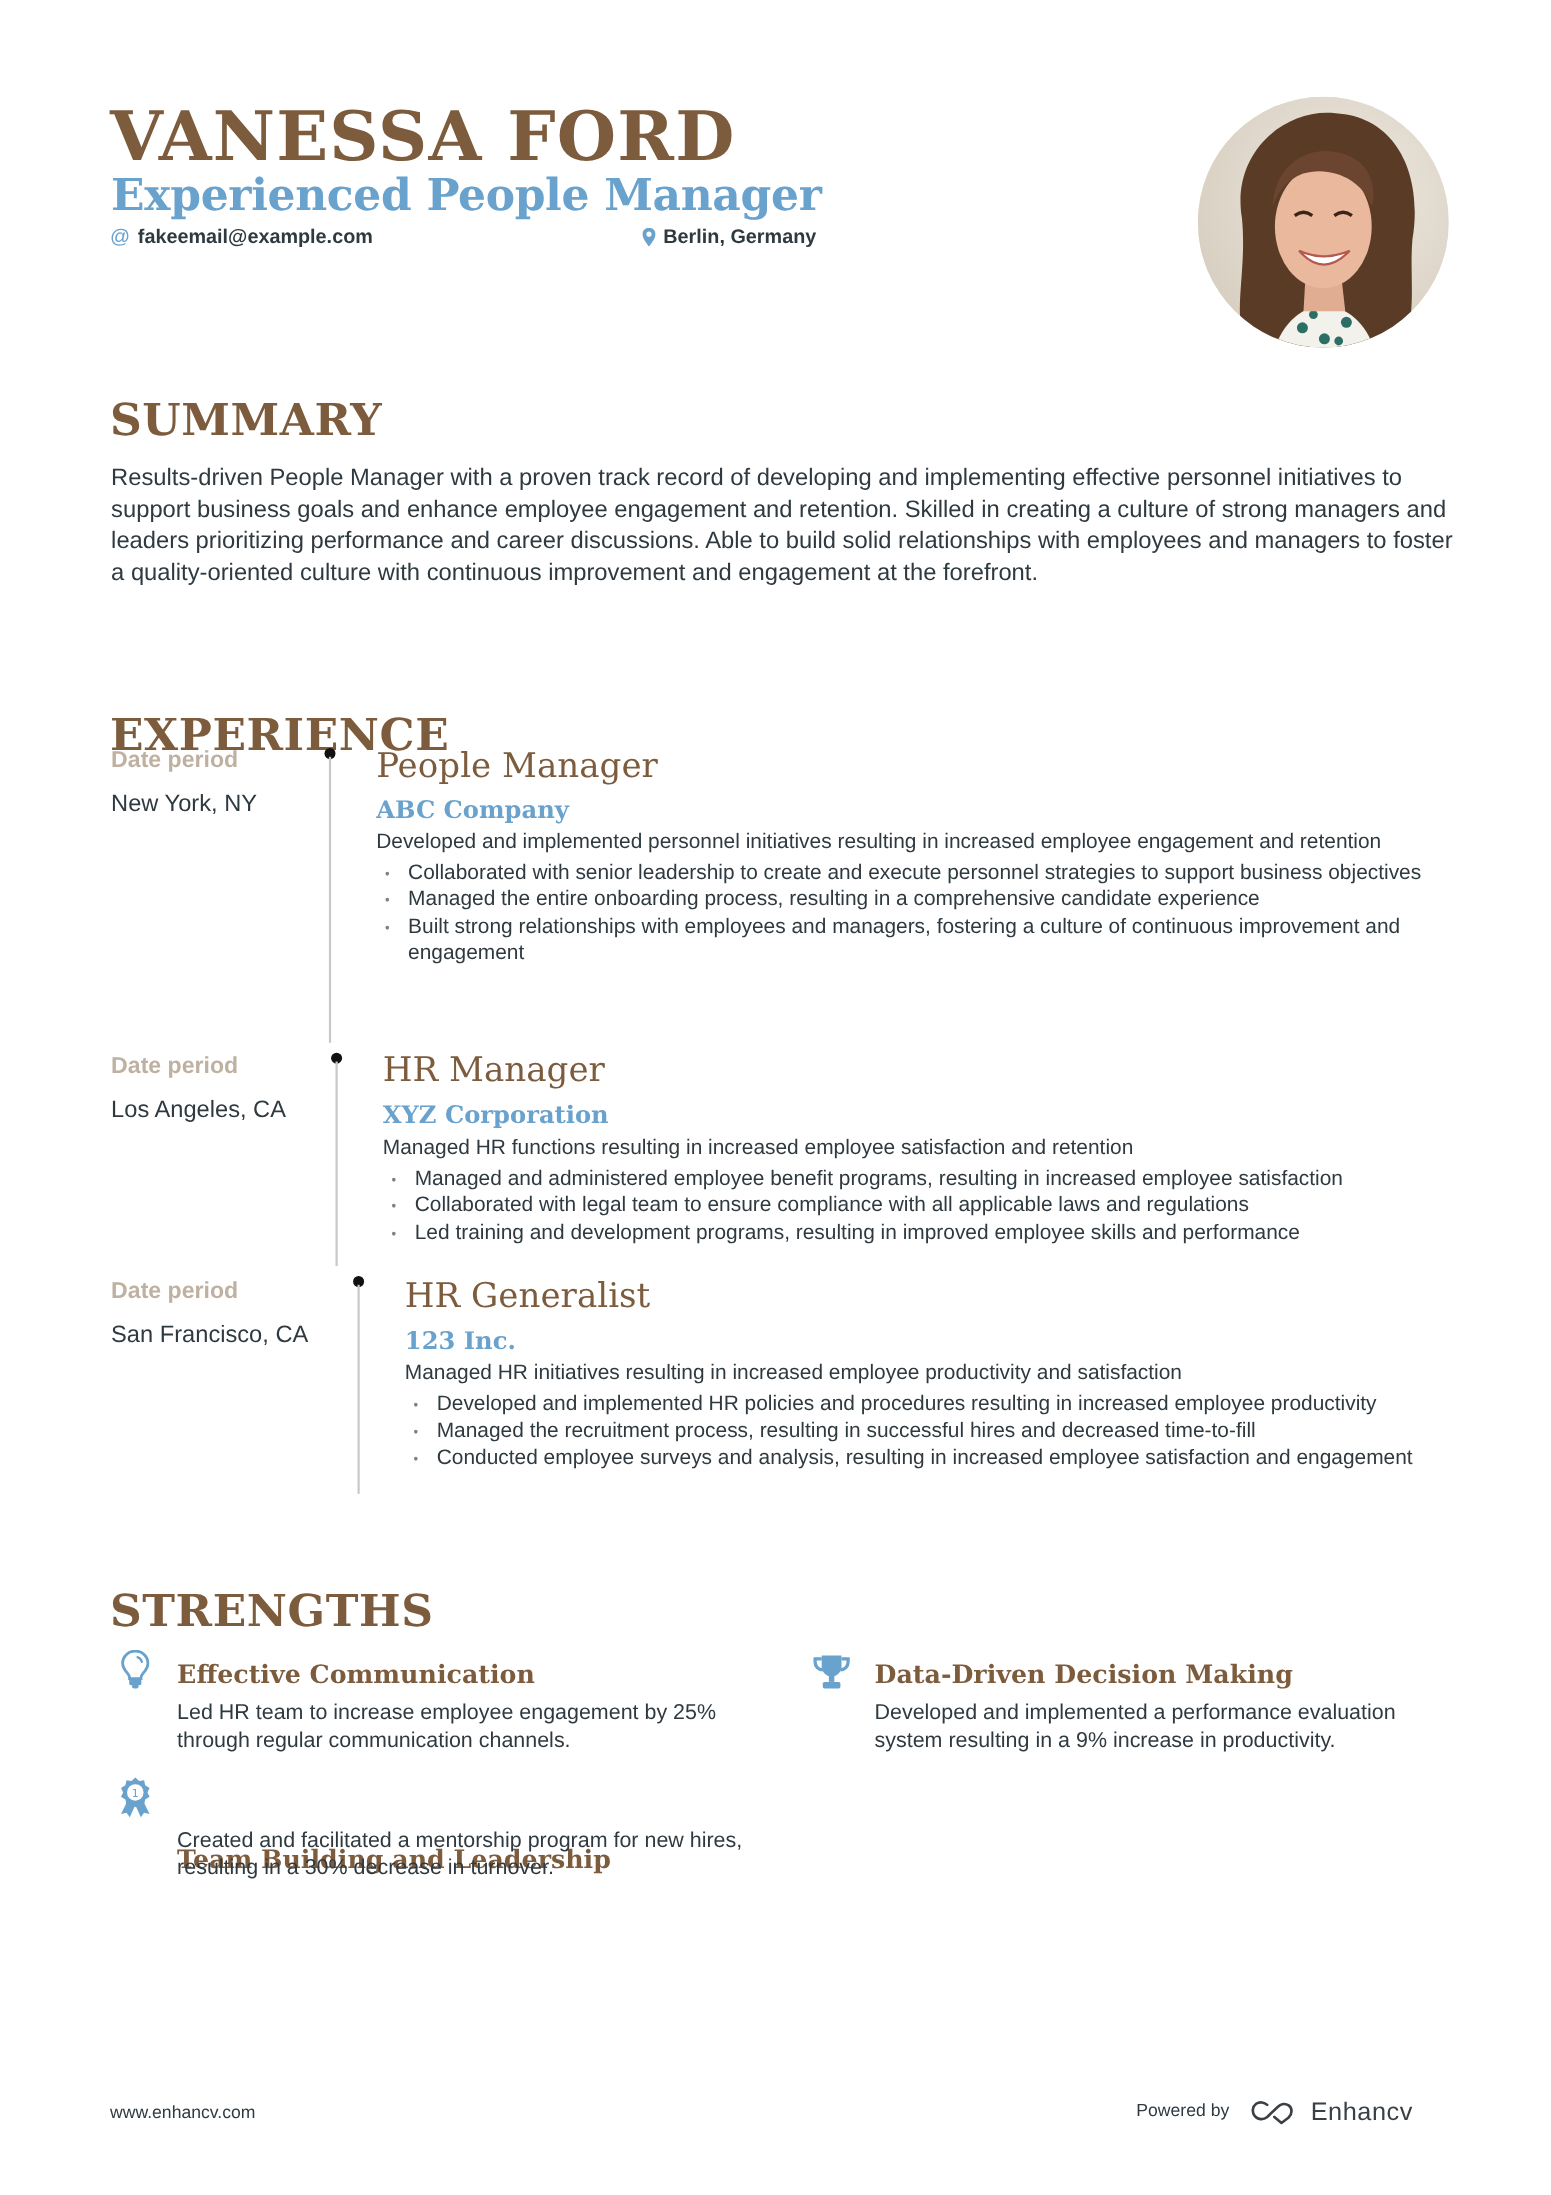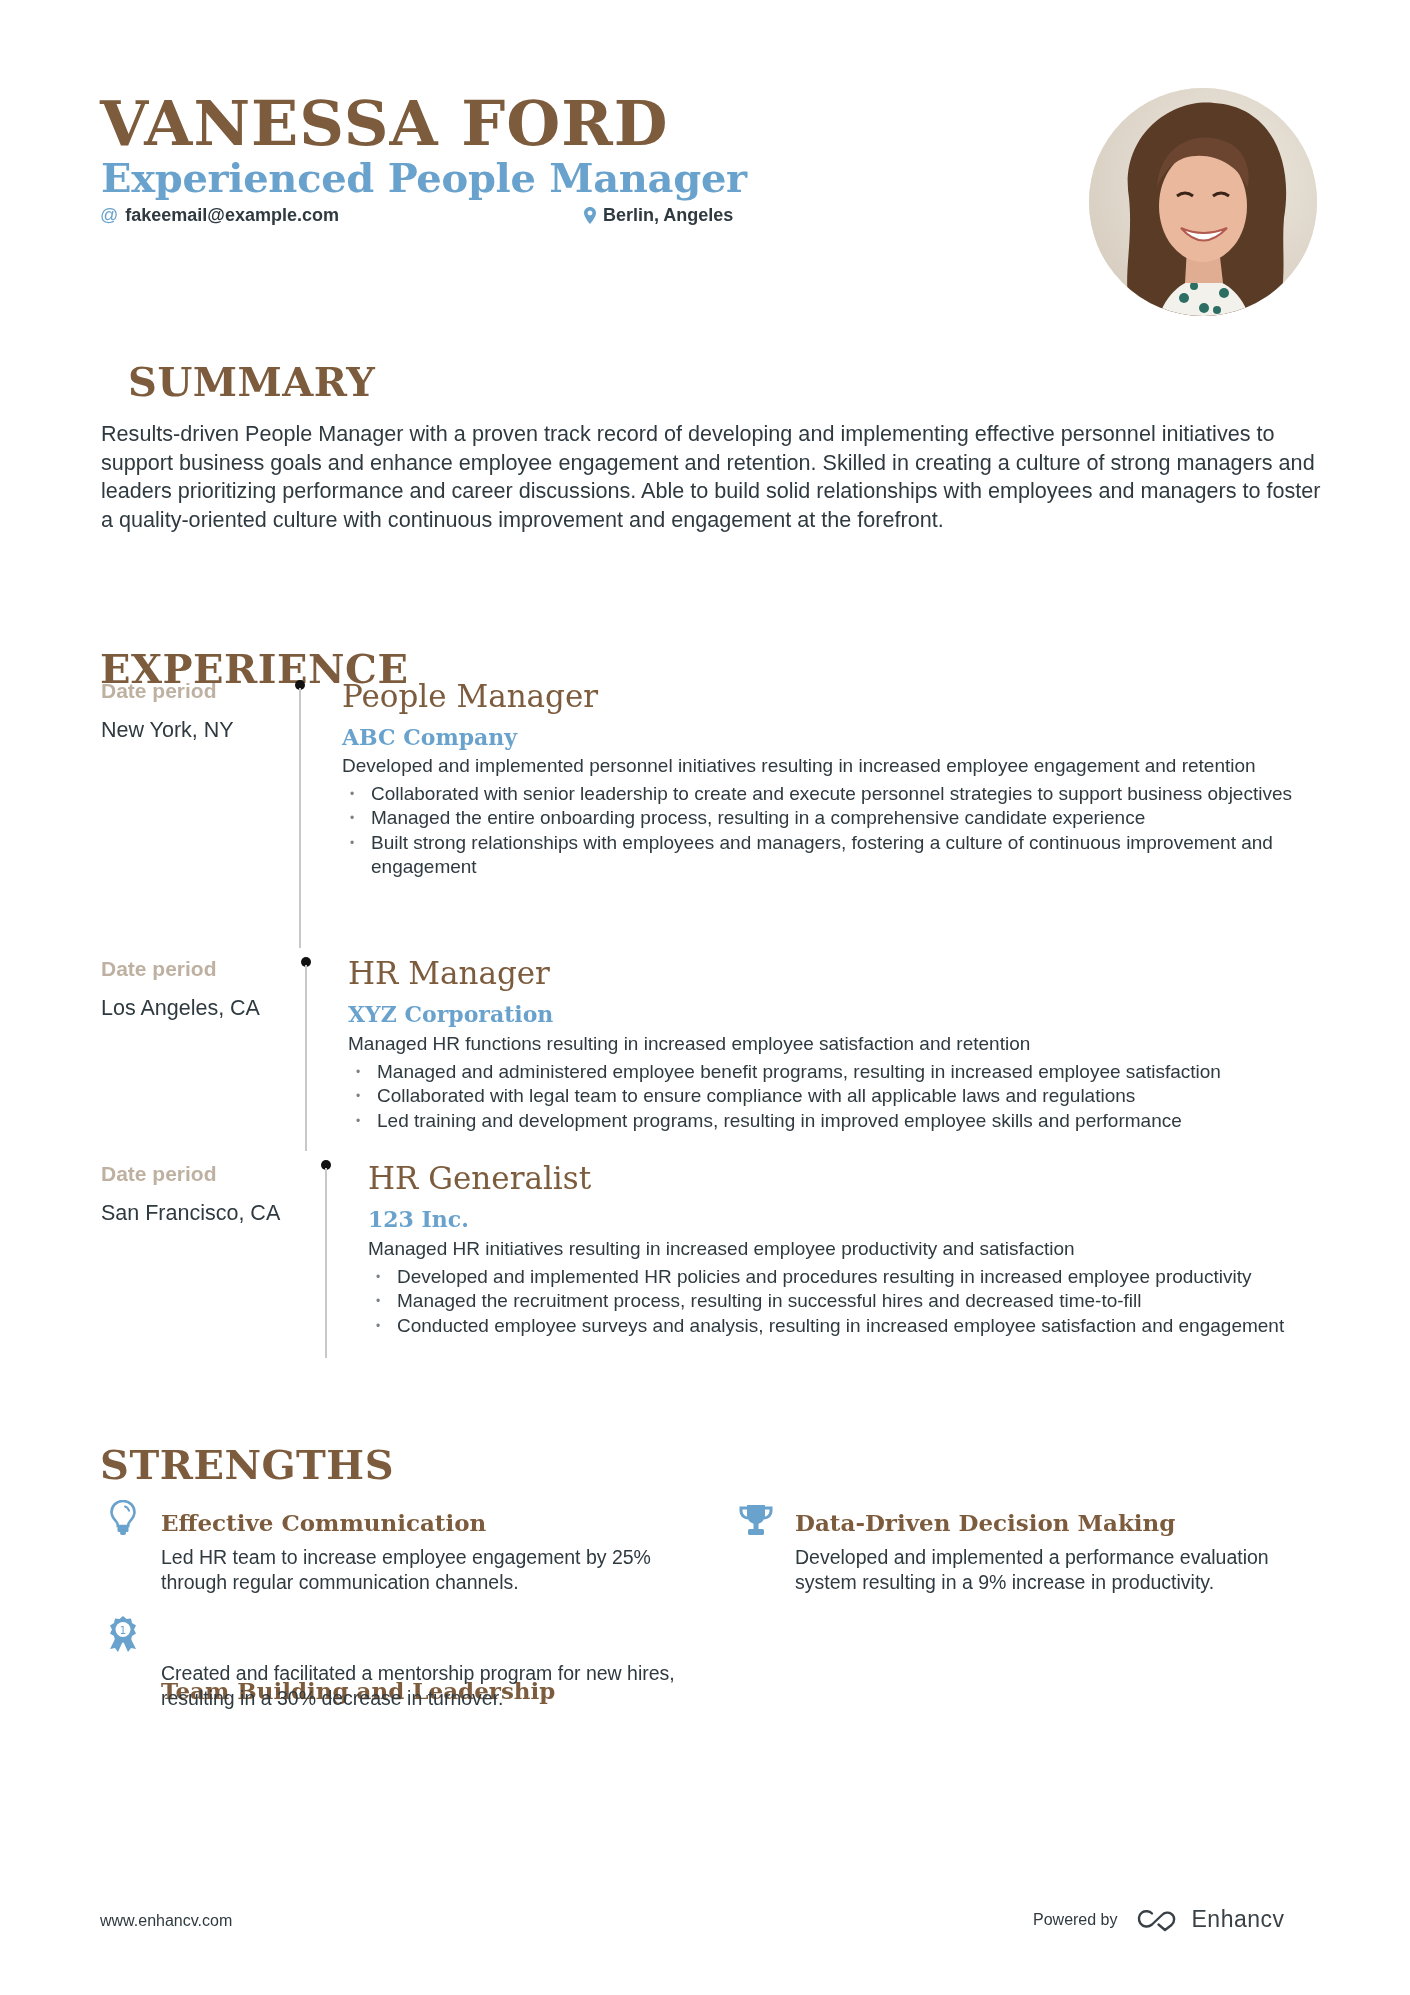--- a/index.html
+++ b/index.html
@@ -55,21 +55,21 @@
 <div class="abs contact" style="left:100px;">
   <span class="ic">@</span>
   <span>fakeemail@example.com</span>
 </div>
 <div class="abs contact" style="left:584px;">
   <span class="ic">
     <svg width="12" height="17" viewBox="0 0 12 17">
         <path d="M6 0C2.7 0 0 2.6 0 5.9c0 4.2 6 11.1 6 11.1s6-6.9 6-11.1C12 2.6 9.3 0 6 0zm0 8.3c-1.3 0-2.4-1.1-2.4-2.4S4.7 3.5 6 3.5s2.4 1.1 2.4 2.4S7.3 8.3 6 8.3z" fill="#69a2cc"></path>
       </svg>
   </span>
-  <span>Berlin, Angeles</span>
+  <span>Berlin, Germany</span>
 </div>
 
 <div class="abs photo" title="Profile photo of Vanessa Ford">
   <svg width="228" height="228" viewBox="0 0 228 228">
     <defs>
       <radialGradient id="bg" cx="60%" cy="40%" r="70%">
         <stop offset="0%" stop-color="#efe9e0"></stop>
         <stop offset="100%" stop-color="#d6cdbf"></stop>
       </radialGradient>
     </defs>
@@ -90,21 +90,21 @@
 
     <path d="M68 100 C70 55 110 40 140 55 C160 65 162 90 158 100 C150 75 120 62 95 70 C80 76 72 88 68 100 Z" fill="#6b4530"></path>
 
     <path d="M88 108 Q96 102 104 108" stroke="#3a2418" stroke-width="3" fill="none"></path>
     <path d="M124 108 Q132 102 140 108" stroke="#3a2418" stroke-width="3" fill="none"></path>
 
     <path d="M92 140 Q114 165 138 140 Q114 150 92 140 Z" fill="#ffffff" stroke="#b35a50" stroke-width="2"></path>
   </svg>
 </div>
 
-<div class="abs section-h serif brown" style="top:357px;margin-left:28px;">SUMMARY</div>
+<div class="abs section-h serif brown" style="top:357px;">SUMMARY</div>
 <div class="abs summary-text">Results-driven People Manager with a proven track record of developing and implementing effective personnel initiatives to support business goals and enhance employee engagement and retention. Skilled in creating a culture of strong managers and leaders prioritizing performance and career discussions. Able to build solid relationships with employees and managers to foster a quality-oriented culture with continuous improvement and engagement at the forefront.</div>
 
 <div class="abs section-h serif brown" style="top:613px;margin-top:31px;">EXPERIENCE</div>
 
 <div>
   <div class="abs date" style="left:101px; top:677px;">Date period</div>
   <div class="abs loc" style="left:101px; top:716px;">New York, NY</div>
   <div class="abs tl-dot" style="left:295px; top:680px;"></div>
   <div class="abs tl-line" style="left:299px; top:688px; height:260px;"></div>
   <div class="abs job-title serif brown" style="left:342px; top:676px;">People Manager</div>

